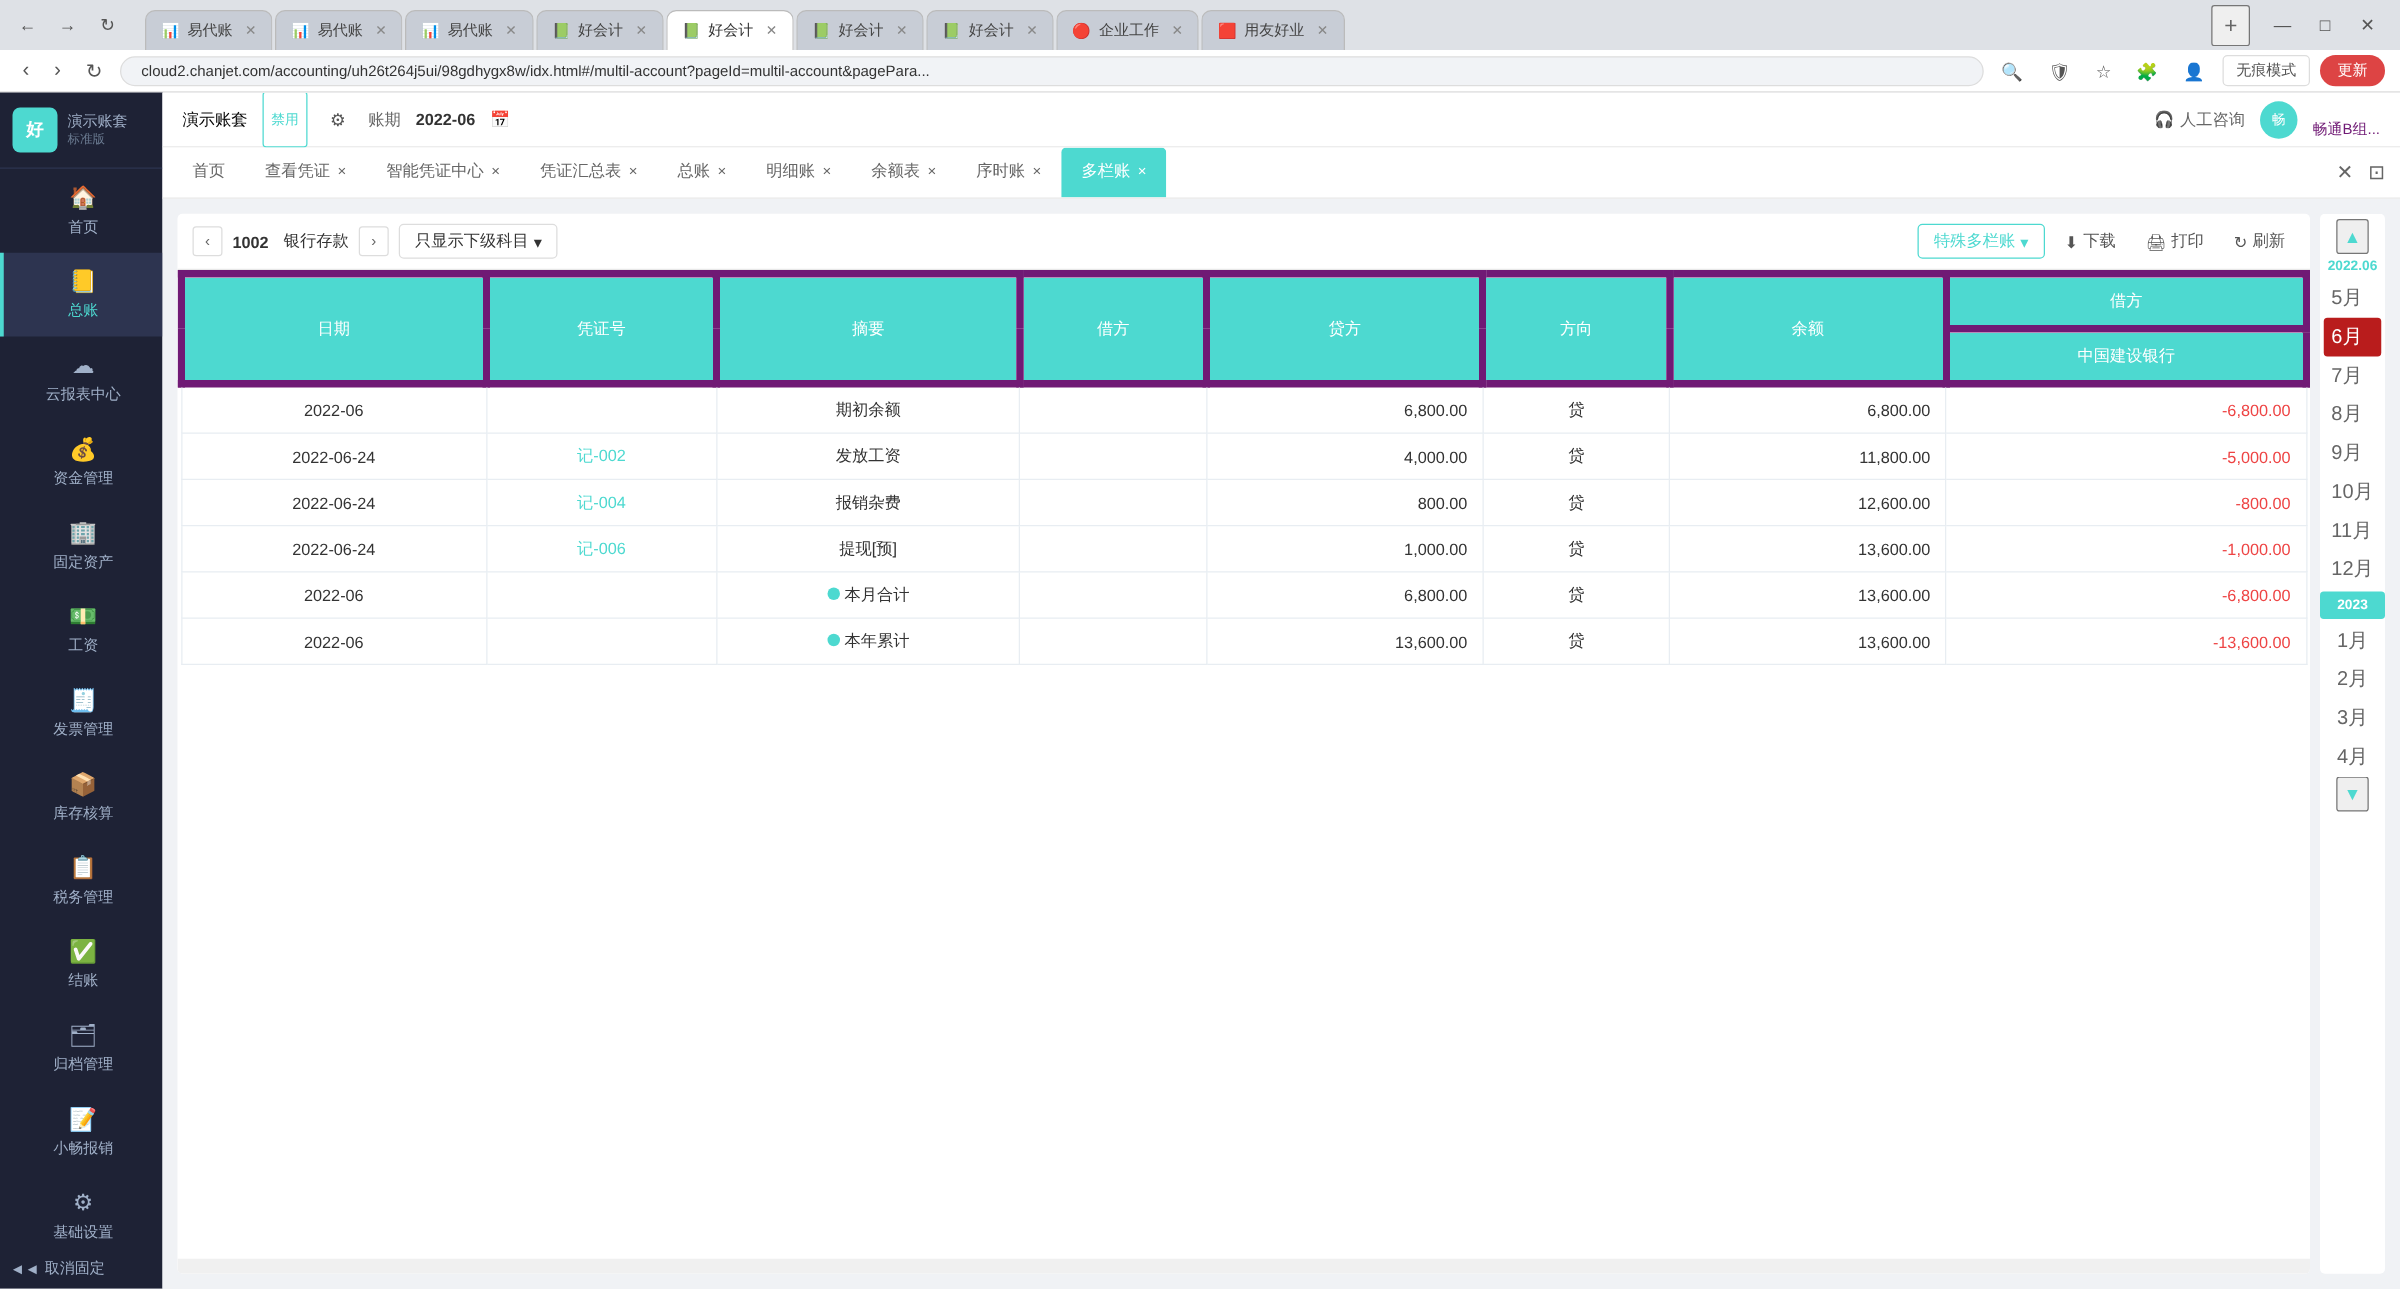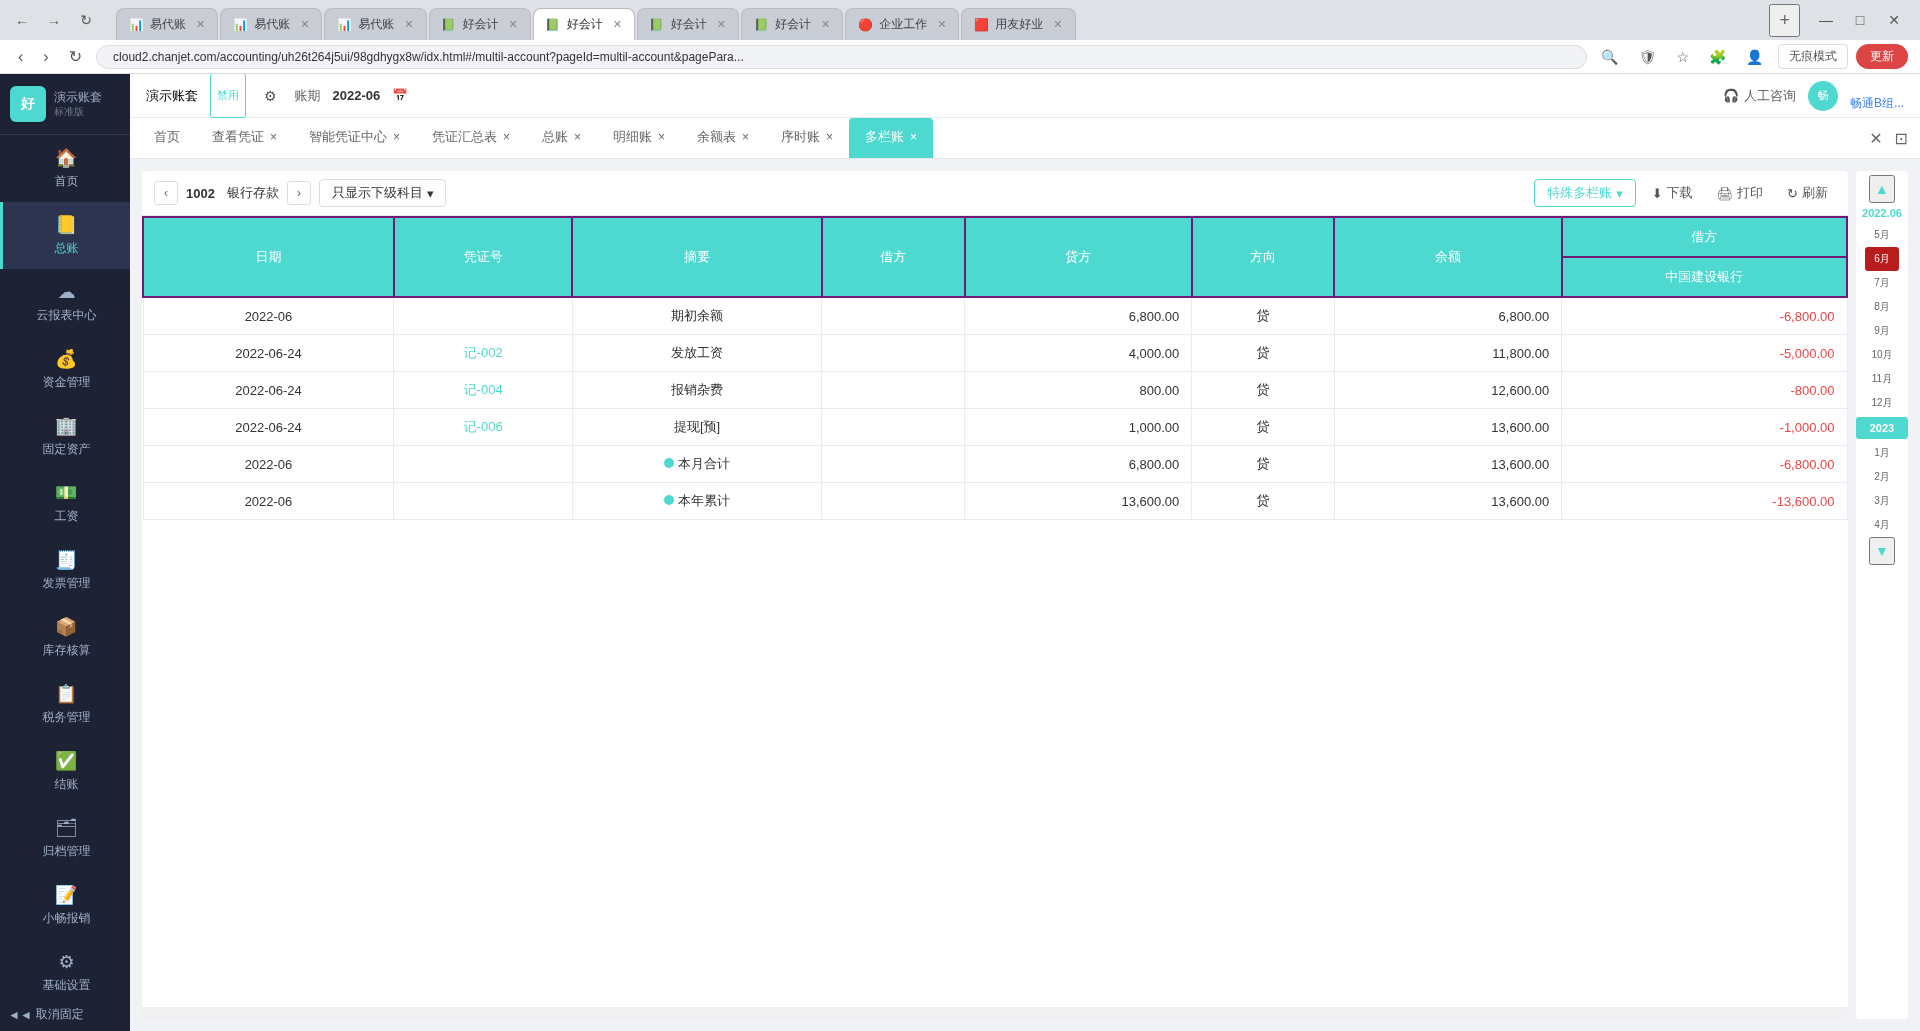--- a/index.html
+++ b/index.html
@@ -42,21 +42,21 @@
     .main { flex: 1; display: flex; flex-direction: column; background: #f0f2f5; overflow: hidden; }
 
     
     .app-header { background: #fff; height: 44px; display: flex; align-items: center; padding: 0 16px; gap: 12px; border-bottom: 1px solid #e8e8e8; }
     .demo-badge { background: #fff; border: 1px solid #4dd9d0; color: #4dd9d0; font-size: 11px; padding: 14px 6px; border-radius: 3px; }
     .period-label { font-size: 13px; color: #666; }
     .period-value { font-size: 13px; color: #333; font-weight: bold; }
     .header-right { margin-left: auto; display: flex; align-items: center; gap: 12px; }
     .header-btn { background: none; border: none; cursor: pointer; color: #666; font-size: 13px; display: flex; align-items: center; gap: 4px; }
     .user-avatar { width: 30px; height: 30px; background: #4dd9d0; border-radius: 50%; display: flex; align-items: center; justify-content: center; font-size: 11px; color: #fff; }
-    .user-name { font-size: 12px; color: #3b82f6; margin-top: 16px; }
+    .user-name { font-size: 12px; color: #701a75; margin-top: 16px; }
 
     
     .tab-nav { background: #fff; display: flex; align-items: center; padding: 0 8px; border-bottom: 1px solid #e8e8e8; overflow: hidden; }
     .page-tab { padding: 10px 16px; font-size: 13px; color: #666; cursor: pointer; white-space: nowrap; display: flex; align-items: center; gap: 6px; border-bottom: 2px solid transparent; }
     .page-tab.active { color: #fff; background: #4dd9d0; border-radius: 4px 4px 0 0; }
     .page-tab-close { font-size: 12px; color: inherit; }
     .tab-nav-right { margin-left: auto; display: flex; align-items: center; gap: 4px; }
     .tab-nav-btn { background: none; border: none; cursor: pointer; color: #666; font-size: 16px; padding: 4px; }
 
     
@@ -69,31 +69,31 @@
     .ledger-toolbar { display: flex; align-items: center; padding: 8px 12px; gap: 8px; border-bottom: 1px solid #e8e8e8; }
     .nav-arrow { background: none; border: 1px solid #ddd; border-radius: 3px; width: 24px; height: 24px; cursor: pointer; display: flex; align-items: center; justify-content: center; color: #666; font-size: 12px; }
     .filter-btn { display: flex; align-items: center; gap: 4px; border: 1px solid #ddd; border-radius: 4px; padding: 4px 12px; font-size: 13px; color: #333; cursor: pointer; background: #fff; }
     .toolbar-right { margin-left: auto; display: flex; align-items: center; gap: 8px; }
     .special-btn { border: 1px solid #4dd9d0; color: #4dd9d0; background: #fff; border-radius: 4px; padding: 4px 12px; font-size: 13px; cursor: pointer; display: flex; align-items: center; gap: 4px; }
     .icon-btn { background: none; border: none; cursor: pointer; color: #555; font-size: 13px; padding: 4px 8px; display: flex; align-items: center; gap: 4px; }
 
     
     .ledger-table { flex: 1; overflow: auto; }
     .ledger-table table { width: 100%; border-collapse: collapse; }
-    .ledger-table th { background: #4dd9d0; color: #fff; padding: 10px 12px; text-align: center; font-weight: normal; font-size: 13px; border: 2px solid #701a75; white-space: nowrap; position: sticky; top: 0; }
+    .ledger-table th { background: #4dd9d0; color: #fff; padding: 10px 12px; text-align: center; font-weight: normal; font-size: 13px; border: 6px solid #701a75; white-space: nowrap; position: sticky; top: 0; }
     .ledger-table td { padding: 9px 12px; border: 1px solid #e8edf2; text-align: center; font-size: 13px; color: #333; }
     .ledger-table .num { text-align: right; }
     .ledger-table .link { color: #4dd9d0; cursor: pointer; }
     .green-dot { display: inline-block; width: 10px; height: 10px; background: #4dd9d0; border-radius: 50%; margin-right: 4px; }
     .th-sub { font-size: 11px; color: rgba(255,255,255,0.85); }
     .scrollbar-area { height: 12px; background: #f0f0f0; display: flex; align-items: center; padding: 0 4px; }
 
     
     .timeline-panel { width: 52px; background: #fff; border-radius: 4px; display: flex; flex-direction: column; align-items: center; padding: 4px 0; overflow-y: auto; }
-    .timeline-month { font-size: 10px; color: #666; padding: 5px 6px; cursor: pointer; border-radius: 3px; text-align: center; width: 100%; }
+    .timeline-month { font-size: 16px; color: #666; padding: 5px 6px; cursor: pointer; border-radius: 3px; width: 100%; }
     .timeline-month.active { background: #b91c1c; color: #fff; border-radius: 3px; }
     .timeline-month.year-mark { background: #4dd9d0; color: #fff; font-size: 11px; font-weight: bold; }
     .scroll-arrow { font-size: 14px; color: #4dd9d0; cursor: pointer; padding: 4px; }
   </style>
 </head>
 <body>
 
 <div class="browser-chrome">
   <div style="display:flex;align-items:center;padding:0 8px;gap:4px;">
     <button class="browser-btn">←</button>

